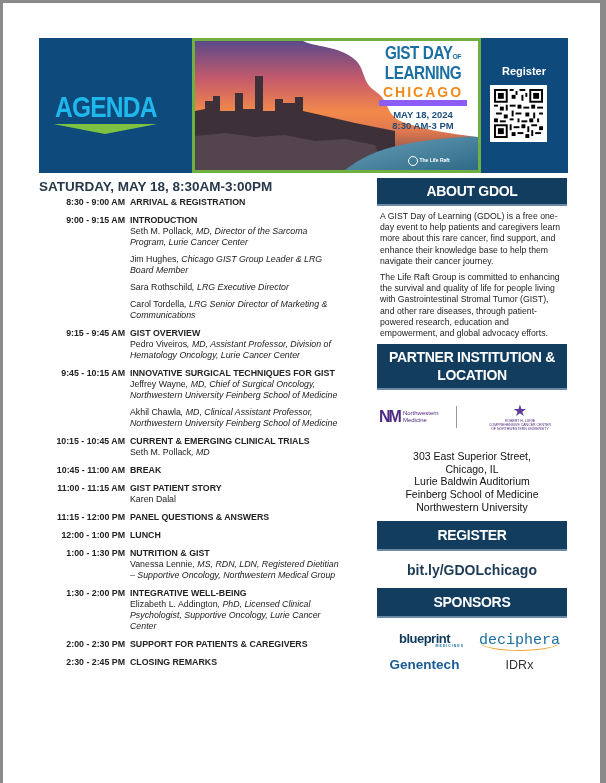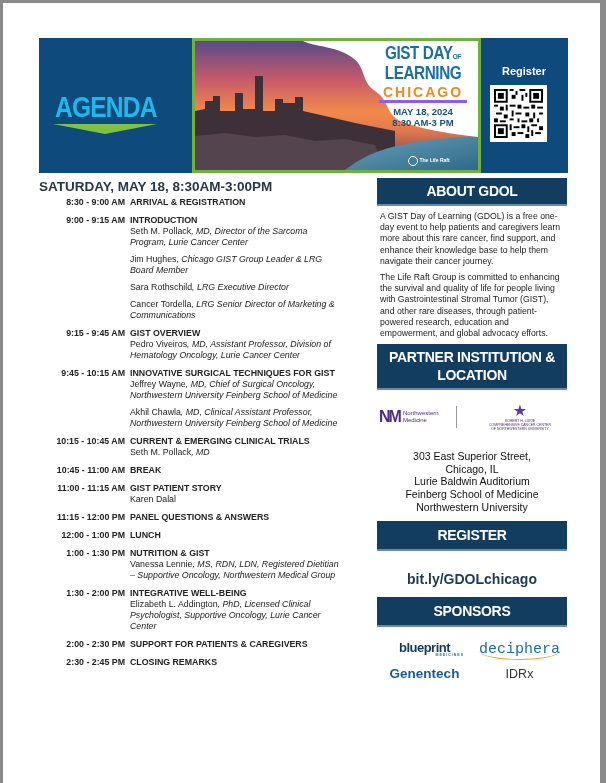--- a/index.html
+++ b/index.html
@@ -7,21 +7,21 @@
   .page { position:absolute; left:3px; top:3px; width:597px; height:780px; background:#ffffff; }
   .banner { position:absolute; left:39px; top:38px; width:529px; height:135px; background:#0e4a7b; }
   .agenda-title { position:absolute; left:55px; top:90px; width:110px; text-align:center; color:#1fb8ec; font-weight:bold; font-size:30px; letter-spacing:-1px; font-family:"Liberation Sans", sans-serif; transform:scaleX(0.82); transform-origin:left; }
   .agenda-arrow { position:absolute; left:53px; top:124px; width:0; height:0; border-left:52px solid transparent; border-right:52px solid transparent; border-top:10px solid #7dc242; }
   .hero { position:absolute; left:192px; top:38px; width:289px; height:135px; background:#6fb040; }
   .hero-inner { position:absolute; left:3px; top:3px; width:283px; height:129px; overflow:hidden; background:#ffffff; }
   .hero-photo { position:absolute; left:0; top:0; width:100%; height:100%; }
   .hero-text { position:absolute; left:178px; top:4px; width:100px; text-align:center; }
   .gist-line { color:#1a6fa3; font-weight:bold; font-size:18px; line-height:17px; letter-spacing:-0.5px; transform:scaleX(0.85); }
   .gist-line small { font-size:8px; }
-  .chicago { color:#f08a1c; font-weight:bold; font-size:14px; letter-spacing:2px; border-bottom:3px solid #8b5cf6; margin:2px 6px 0 6px; line-height:16px; }
+  .chicago { color:#f08a1c; font-weight:bold; font-size:14px; letter-spacing:2px; border-bottom:6px solid #8b5cf6; margin:2px 6px 0 6px; line-height:16px; }
   .date-line { color:#1d4f7c; font-weight:bold; font-size:9.5px; line-height:11px; margin-top:3px; }
   .liferaft-logo { position:absolute; left:213px; top:115px; color:#ffffff; font-size:5px; font-weight:bold; }
   .register-label { position:absolute; left:484px; top:65px; width:80px; text-align:center; color:#ffffff; font-weight:bold; font-size:11px; }
   .qr { position:absolute; left:490px; top:85px; width:57px; height:57px; background:#ffffff; }
   .qr svg { position:absolute; left:4px; top:4px; }
 
   .day-heading { position:absolute; left:39px; top:179px; color:#27384a; font-weight:bold; font-size:13.5px; white-space:nowrap; }
   .schedule { position:absolute; left:39px; top:197px; width:300px; font-size:8.8px; color:#222; }
   .row { display:flex; margin-bottom:7px; }
   .time { width:86px; text-align:right; font-weight:bold; padding-right:5px; flex-shrink:0; line-height:11px; }
@@ -36,21 +36,21 @@
   .about-text { font-size:8.7px; line-height:11.2px; color:#222; padding:5px 2px 0 3px; }
   .about-text p { margin:0 0 5px 0; }
   .partner-logos { display:flex; align-items:center; justify-content:space-between; padding:8px 2px 4px 2px; height:38px; }
   .nm-logo { display:flex; align-items:center; gap:3px; }
   .nm-mark { color:#4e2a84; font-weight:bold; font-size:16px; letter-spacing:-2px; }
   .nm-text { color:#4e2a84; font-size:6px; line-height:7px; }
   .divider-v { width:1px; height:22px; background:#999; }
   .lurie-logo { text-align:center; color:#4e2a84; font-size:3.5px; line-height:4px; width:90px; }
   .lurie-star { font-size:16px; line-height:16px; color:#5b3a9b; }
   .address { text-align:center; font-size:10.5px; line-height:12.6px; color:#111; padding:10px 0 8px 0; }
-  .bitly { text-align:center; font-weight:bold; font-size:14px; color:#1d3a55; padding:20px 0 10px 0; }
+  .bitly { text-align:center; font-weight:bold; font-size:14px; color:#1d3a55; padding:11px 0 10px 0; }
   .sponsor-grid { display:grid; grid-template-columns:1fr 1fr; row-gap:8px; padding-top:12px; align-items:center; }
   .sp { text-align:center; }
   .sp-blueprint { color:#0f3a5c; font-weight:bold; font-size:13px; letter-spacing:-0.5px; }
   .sp-blueprint small { display:block; font-size:3.5px; letter-spacing:1px; color:#1a6fa3; text-align:right; padding-right:8px; margin-top:-2px; }
   .sp-deciphera { color:#1a6fa3; font-family:Liberation Mono, monospace; font-size:15px; border-bottom:1px solid #f2a33a; border-radius:0 0 50% 50%; padding-bottom:1px; }
   .sp-genentech { color:#1a5a96; font-weight:bold; font-size:13.5px; }
   .sp-idrx { color:#333; font-size:12.5px; }
 </style>
 </head>
 <body>
@@ -161,21 +161,21 @@
         <div class="title">ARRIVAL &amp; REGISTRATION</div>
       </div>
     </div>
     <div class="row">
       <div class="time">9:00 - 9:15 AM</div>
       <div class="detail">
         <div class="title">INTRODUCTION</div>
         <div class="speaker"><span>Seth M. Pollack</span><span class="role">, MD, Director of the Sarcoma Program, Lurie Cancer Center</span></div>
         <div class="speaker"><span>Jim Hughes</span><span class="role">, Chicago GIST Group Leader &amp; LRG Board Member</span></div>
         <div class="speaker"><span>Sara Rothschild</span><span class="role">, LRG Executive Director</span></div>
-        <div class="speaker"><span>Cancer Tordella</span><span class="role">, LRG Senior Director of Marketing &amp; Communications</span></div>
+        <div class="speaker"><span>Carol Tordella</span><span class="role">, LRG Senior Director of Marketing &amp; Communications</span></div>
       </div>
     </div>
     <div class="row">
       <div class="time">9:15 - 9:45 AM</div>
       <div class="detail">
         <div class="title">GIST OVERVIEW</div>
         <div class="speaker"><span>Pedro Viveiros</span><span class="role">, MD, Assistant Professor, Division of Hematology Oncology, Lurie Cancer Center</span></div>
       </div>
     </div>
     <div class="row">

